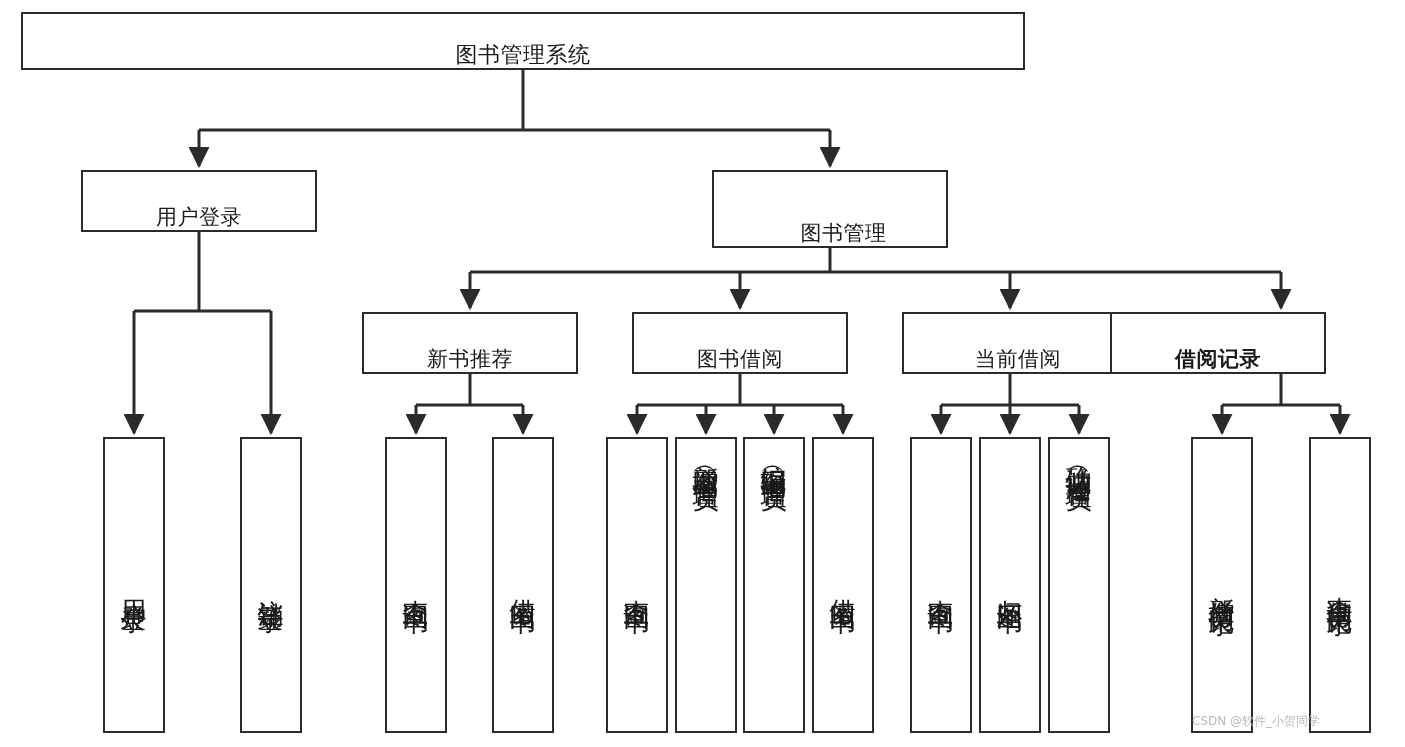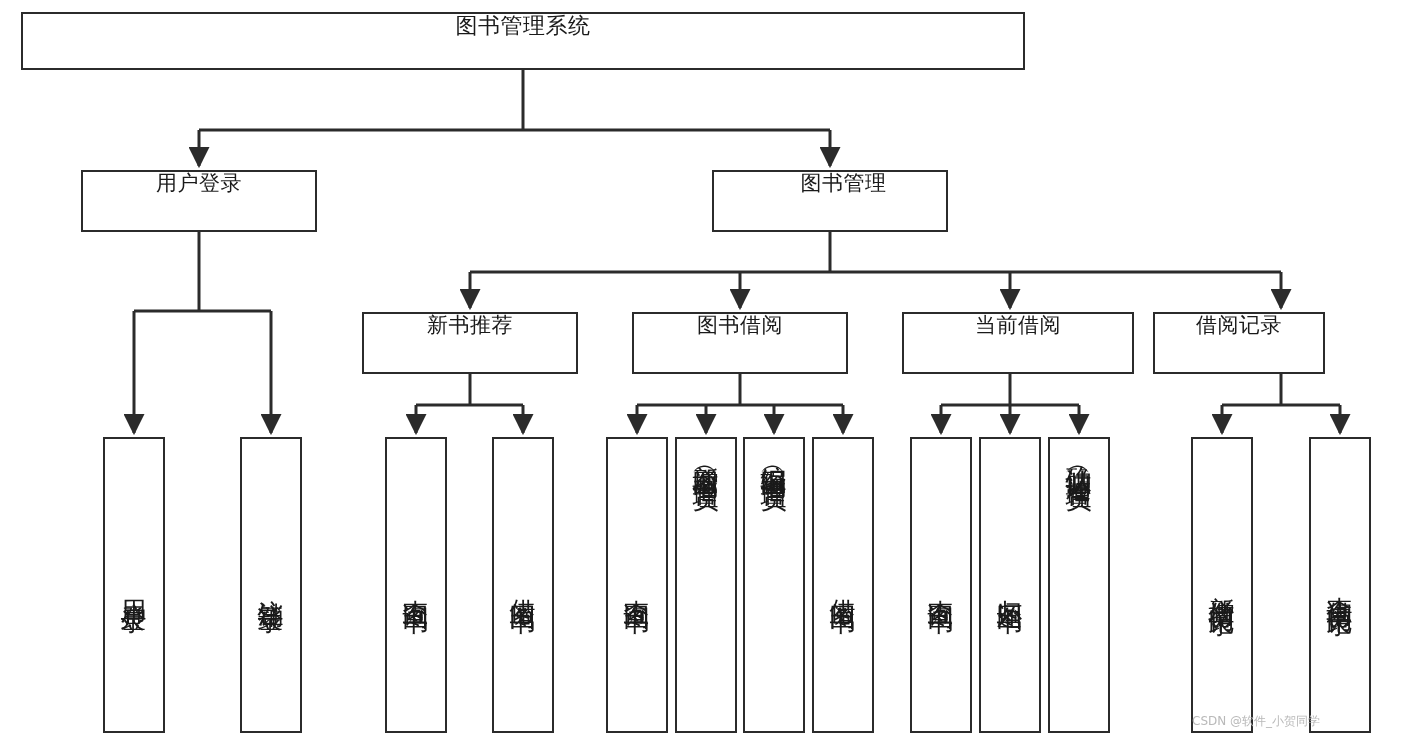--- a/index.html
+++ b/index.html
@@ -25,21 +25,21 @@
     width: 1405px;
     height: 747px;
     pointer-events: none;
   }
   .node {
     position: absolute;
     box-sizing: border-box;
     border: 2.5px solid #2b2b2b;
     background: #ffffff;
     display: flex;
-    align-items: flex-start;
+    align-items: flex-end;
     justify-content: center;
     color: #1a1a1a;
     z-index: 2;
   }
   .node .label {
     display: block;
     line-height: 1.12;
     letter-spacing: 0.5px;
     white-space: nowrap;
   }
@@ -136,37 +136,37 @@
   </svg>
 
   <div class="node horiz root" style="left:21px; top:12px; width:1004px; height:58px;">
     <span class="label">图书管理系统</span>
   </div>
 
   <div class="node horiz" style="left:81px; top:170px; width:236px; height:62px;">
     <span class="label">用户登录</span>
   </div>
 
-  <div class="node horiz" style="left:712px; top:170px; width:236px; height:62px;padding-left:27px;">
+  <div class="node horiz" style="left:712px; top:170px; width:236px; height:78px;padding-left:27px;">
     <span class="label">图书管理</span>
   </div>
 
   <div class="node horiz" style="left:632px; top:312px; width:216px; height:62px;">
     <span class="label">图书借阅</span>
   </div>
 
   <div class="node horiz" style="left:362px; top:312px; width:216px; height:62px;">
     <span class="label">新书推荐</span>
   </div>
 
   <div class="node horiz" style="left:902px; top:312px; width:232px; height:62px;">
     <span class="label">当前借阅</span>
   </div>
 
-  <div class="node horiz" style="left:1153px; top:312px; width:172px; height:62px;">
+  <div class="node horiz" style="left:1110px; top:312px; width:216px; height:62px;font-weight:bold;">
     <span class="label">借阅记录</span>
   </div>
 
   <div class="node vert centered" style="left:103px; top:437px; width:62px; height:296px;">
     <span class="label">用户登录</span>
   </div>
 
   <div class="node vert centered" style="left:240px; top:437px; width:62px; height:296px;">
     <span class="label">注销登录</span>
   </div>

